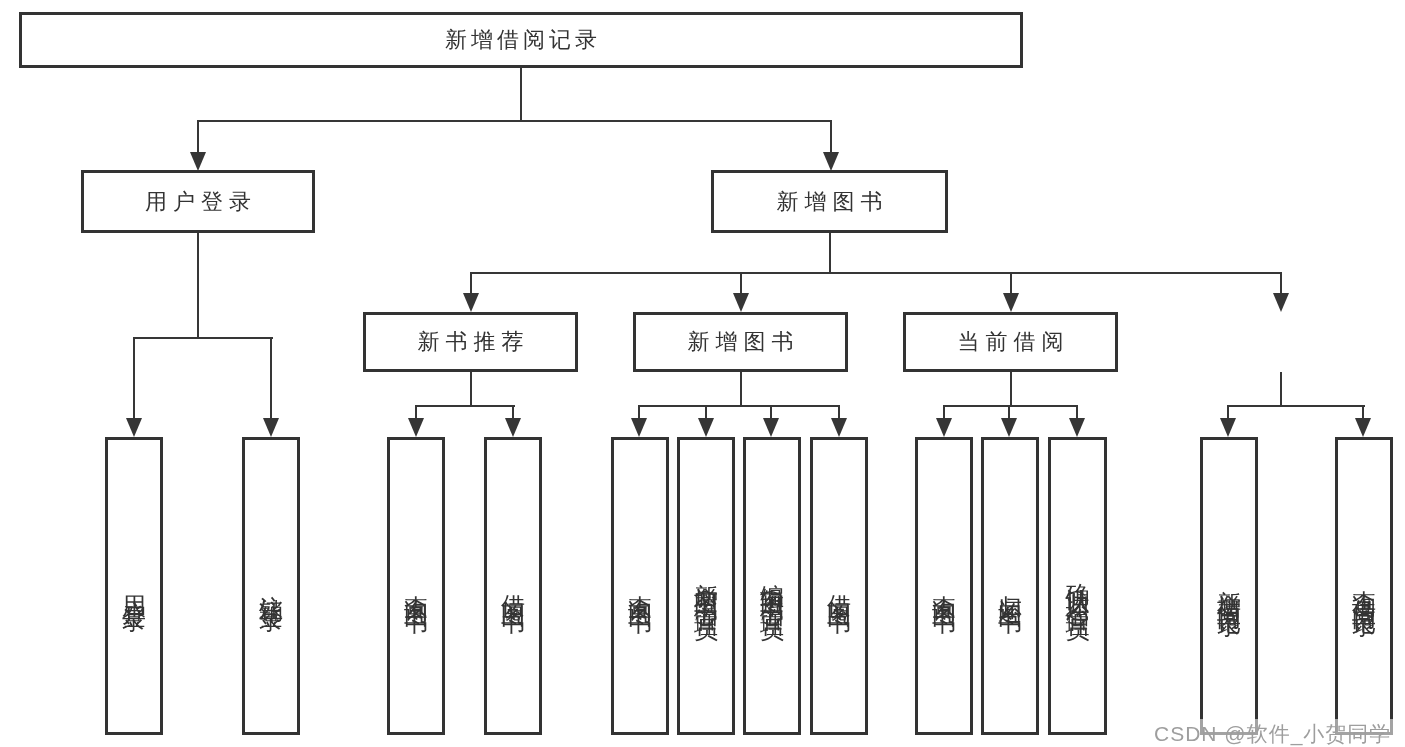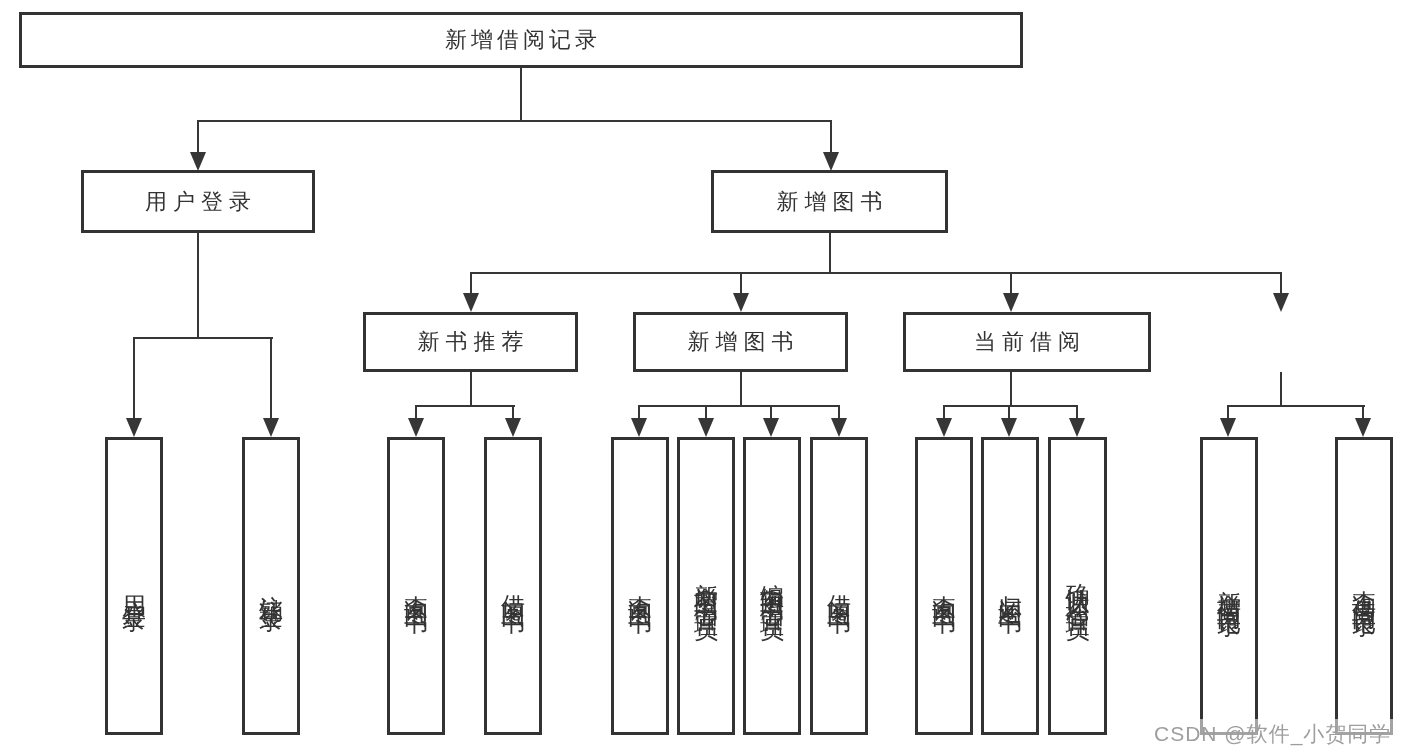--- a/index.html
+++ b/index.html
@@ -95,21 +95,21 @@
   <div class="arrow" style="left:463px; top:293px;"></div>
   <div class="vl" style="left:740px; top:272px; height:24px;"></div>
   <div class="arrow" style="left:733px; top:293px;"></div>
   <div class="vl" style="left:1010px; top:272px; height:24px;"></div>
   <div class="arrow" style="left:1003px; top:293px;"></div>
   <div class="vl" style="left:1280px; top:272px; height:24px;"></div>
   <div class="arrow" style="left:1273px; top:293px;"></div>
 
   <div class="node h" style="left:363px; top:312px; width:215px; height:60px;">新书推荐</div>
   <div class="node h" style="left:633px; top:312px; width:215px; height:60px;">新增图书</div>
-  <div class="node h" style="left:903px; top:312px; width:248px; height:60px;">当前借阅</div>
+  <div class="node h" style="left:903px; top:312px; width:215px; height:60px;">当前借阅</div>
 
   <div class="vl" style="left:470px; top:372px; height:35px;"></div>
   <div class="hl" style="left:415px; top:405px; width:100px;"></div>
   <div class="vl" style="left:415px; top:405px; height:16px;"></div>
   <div class="arrow" style="left:408px; top:418px;"></div>
   <div class="vl" style="left:512px; top:405px; height:16px;"></div>
   <div class="arrow" style="left:505px; top:418px;"></div>
 
   <div class="vl" style="left:740px; top:372px; height:35px;"></div>
   <div class="hl" style="left:638px; top:405px; width:202px;"></div>

